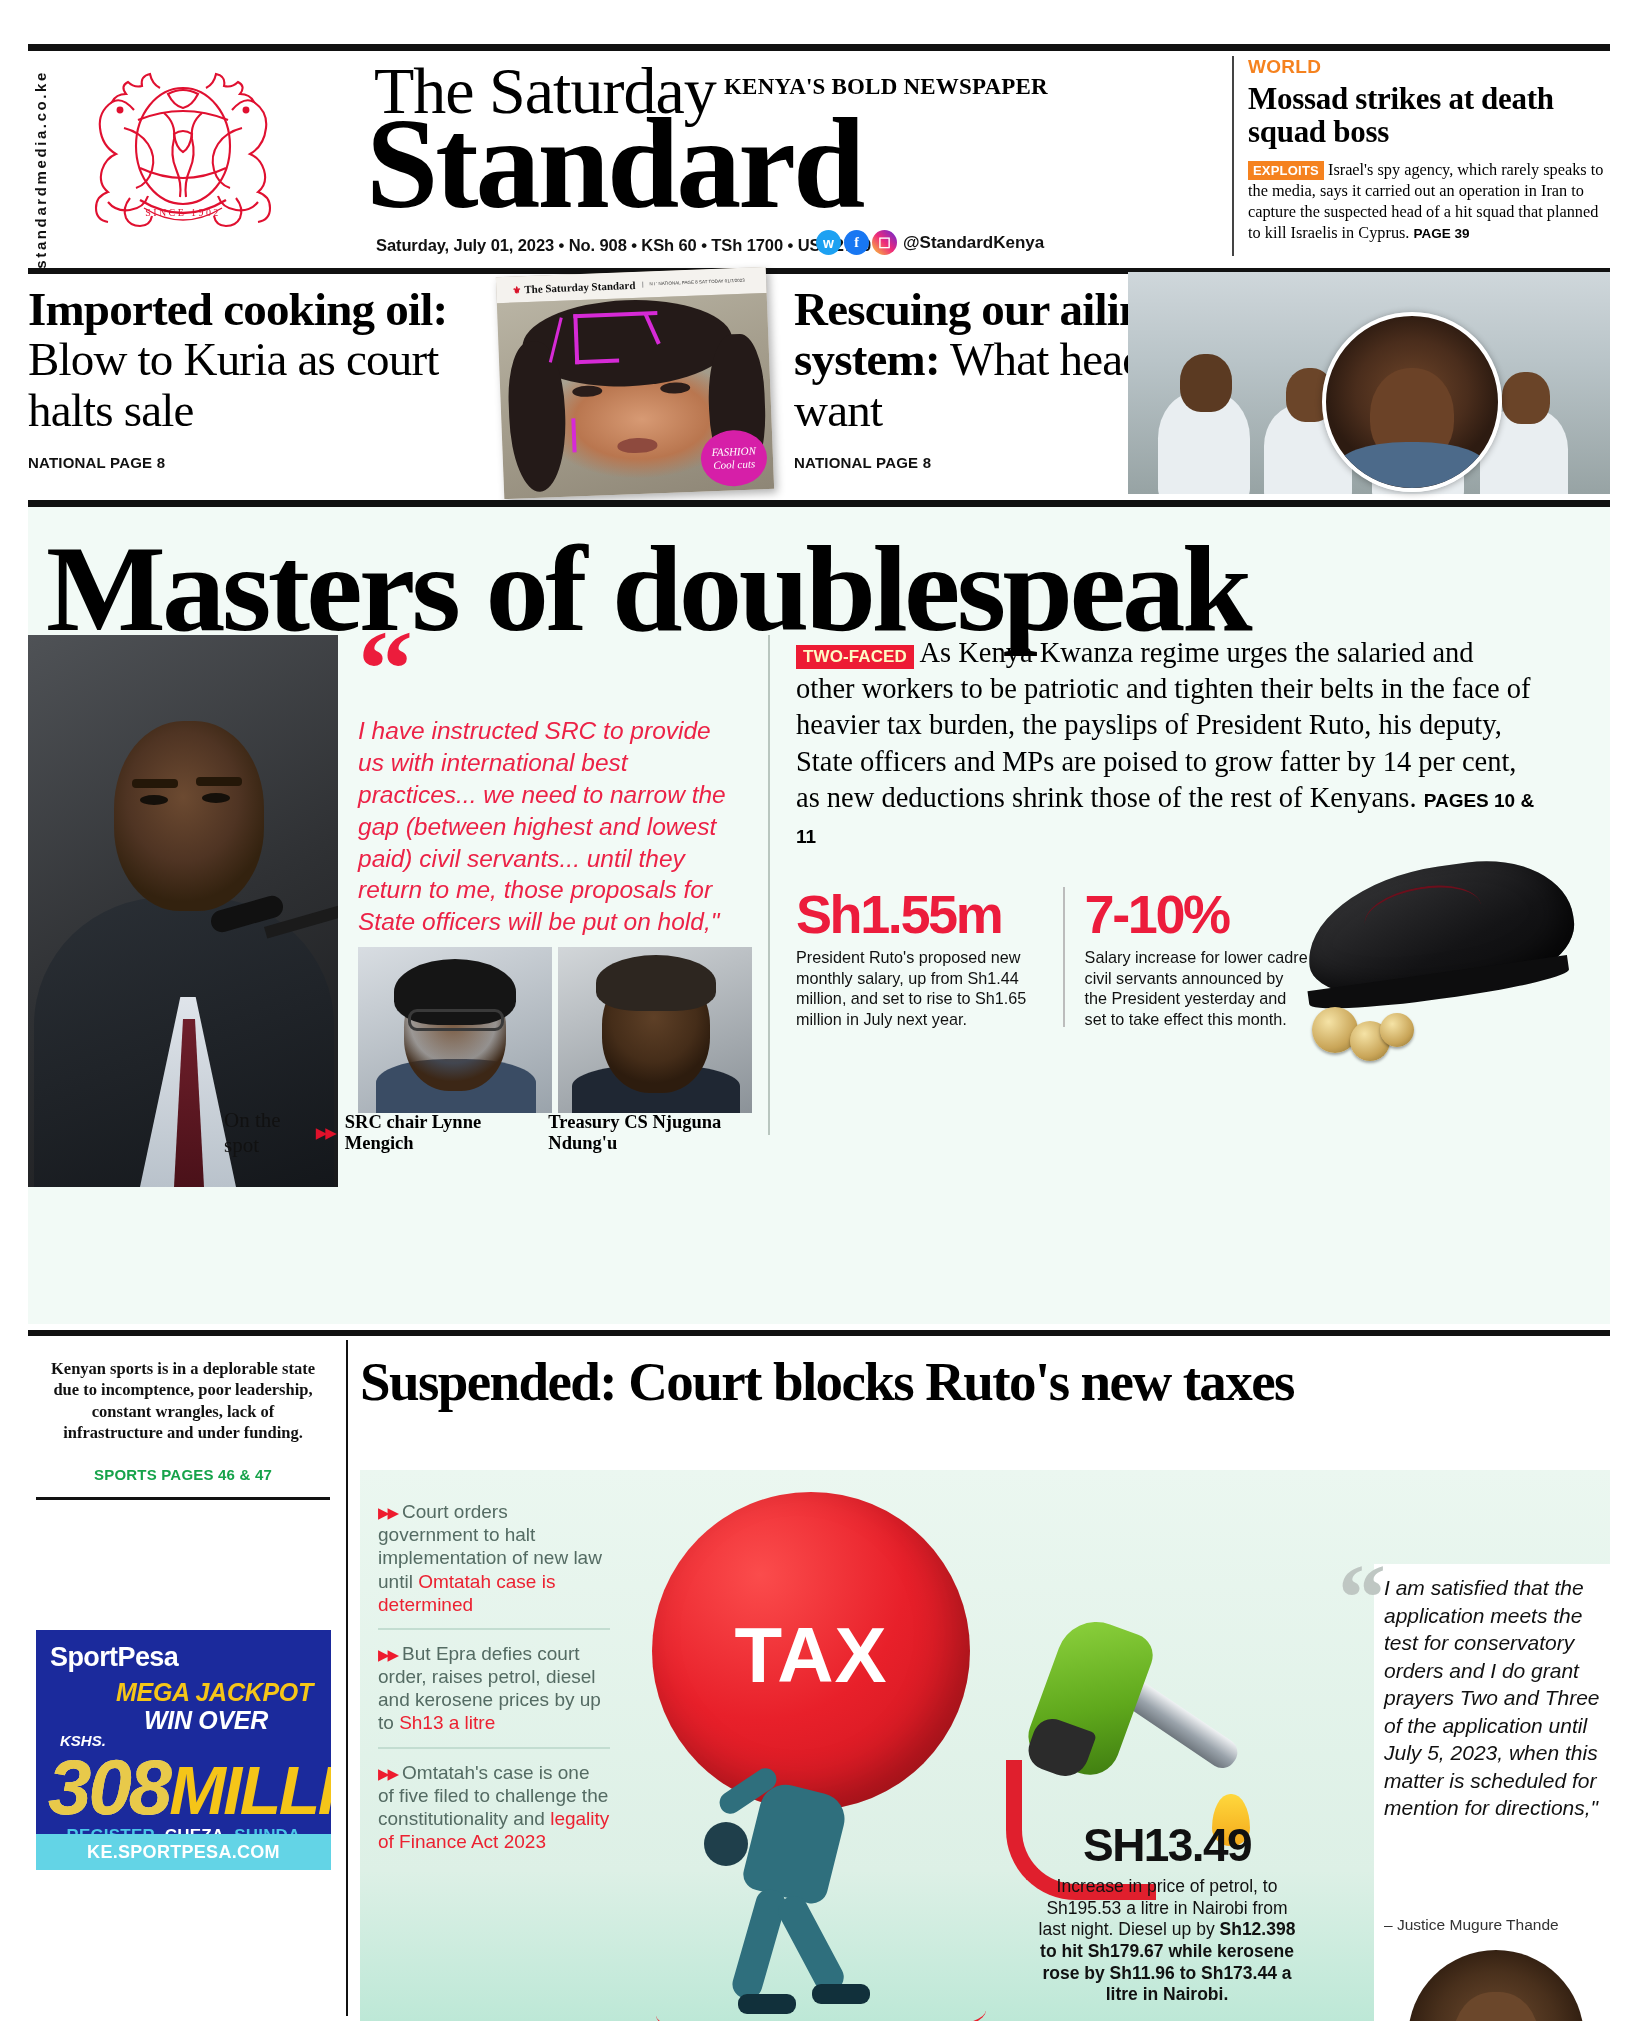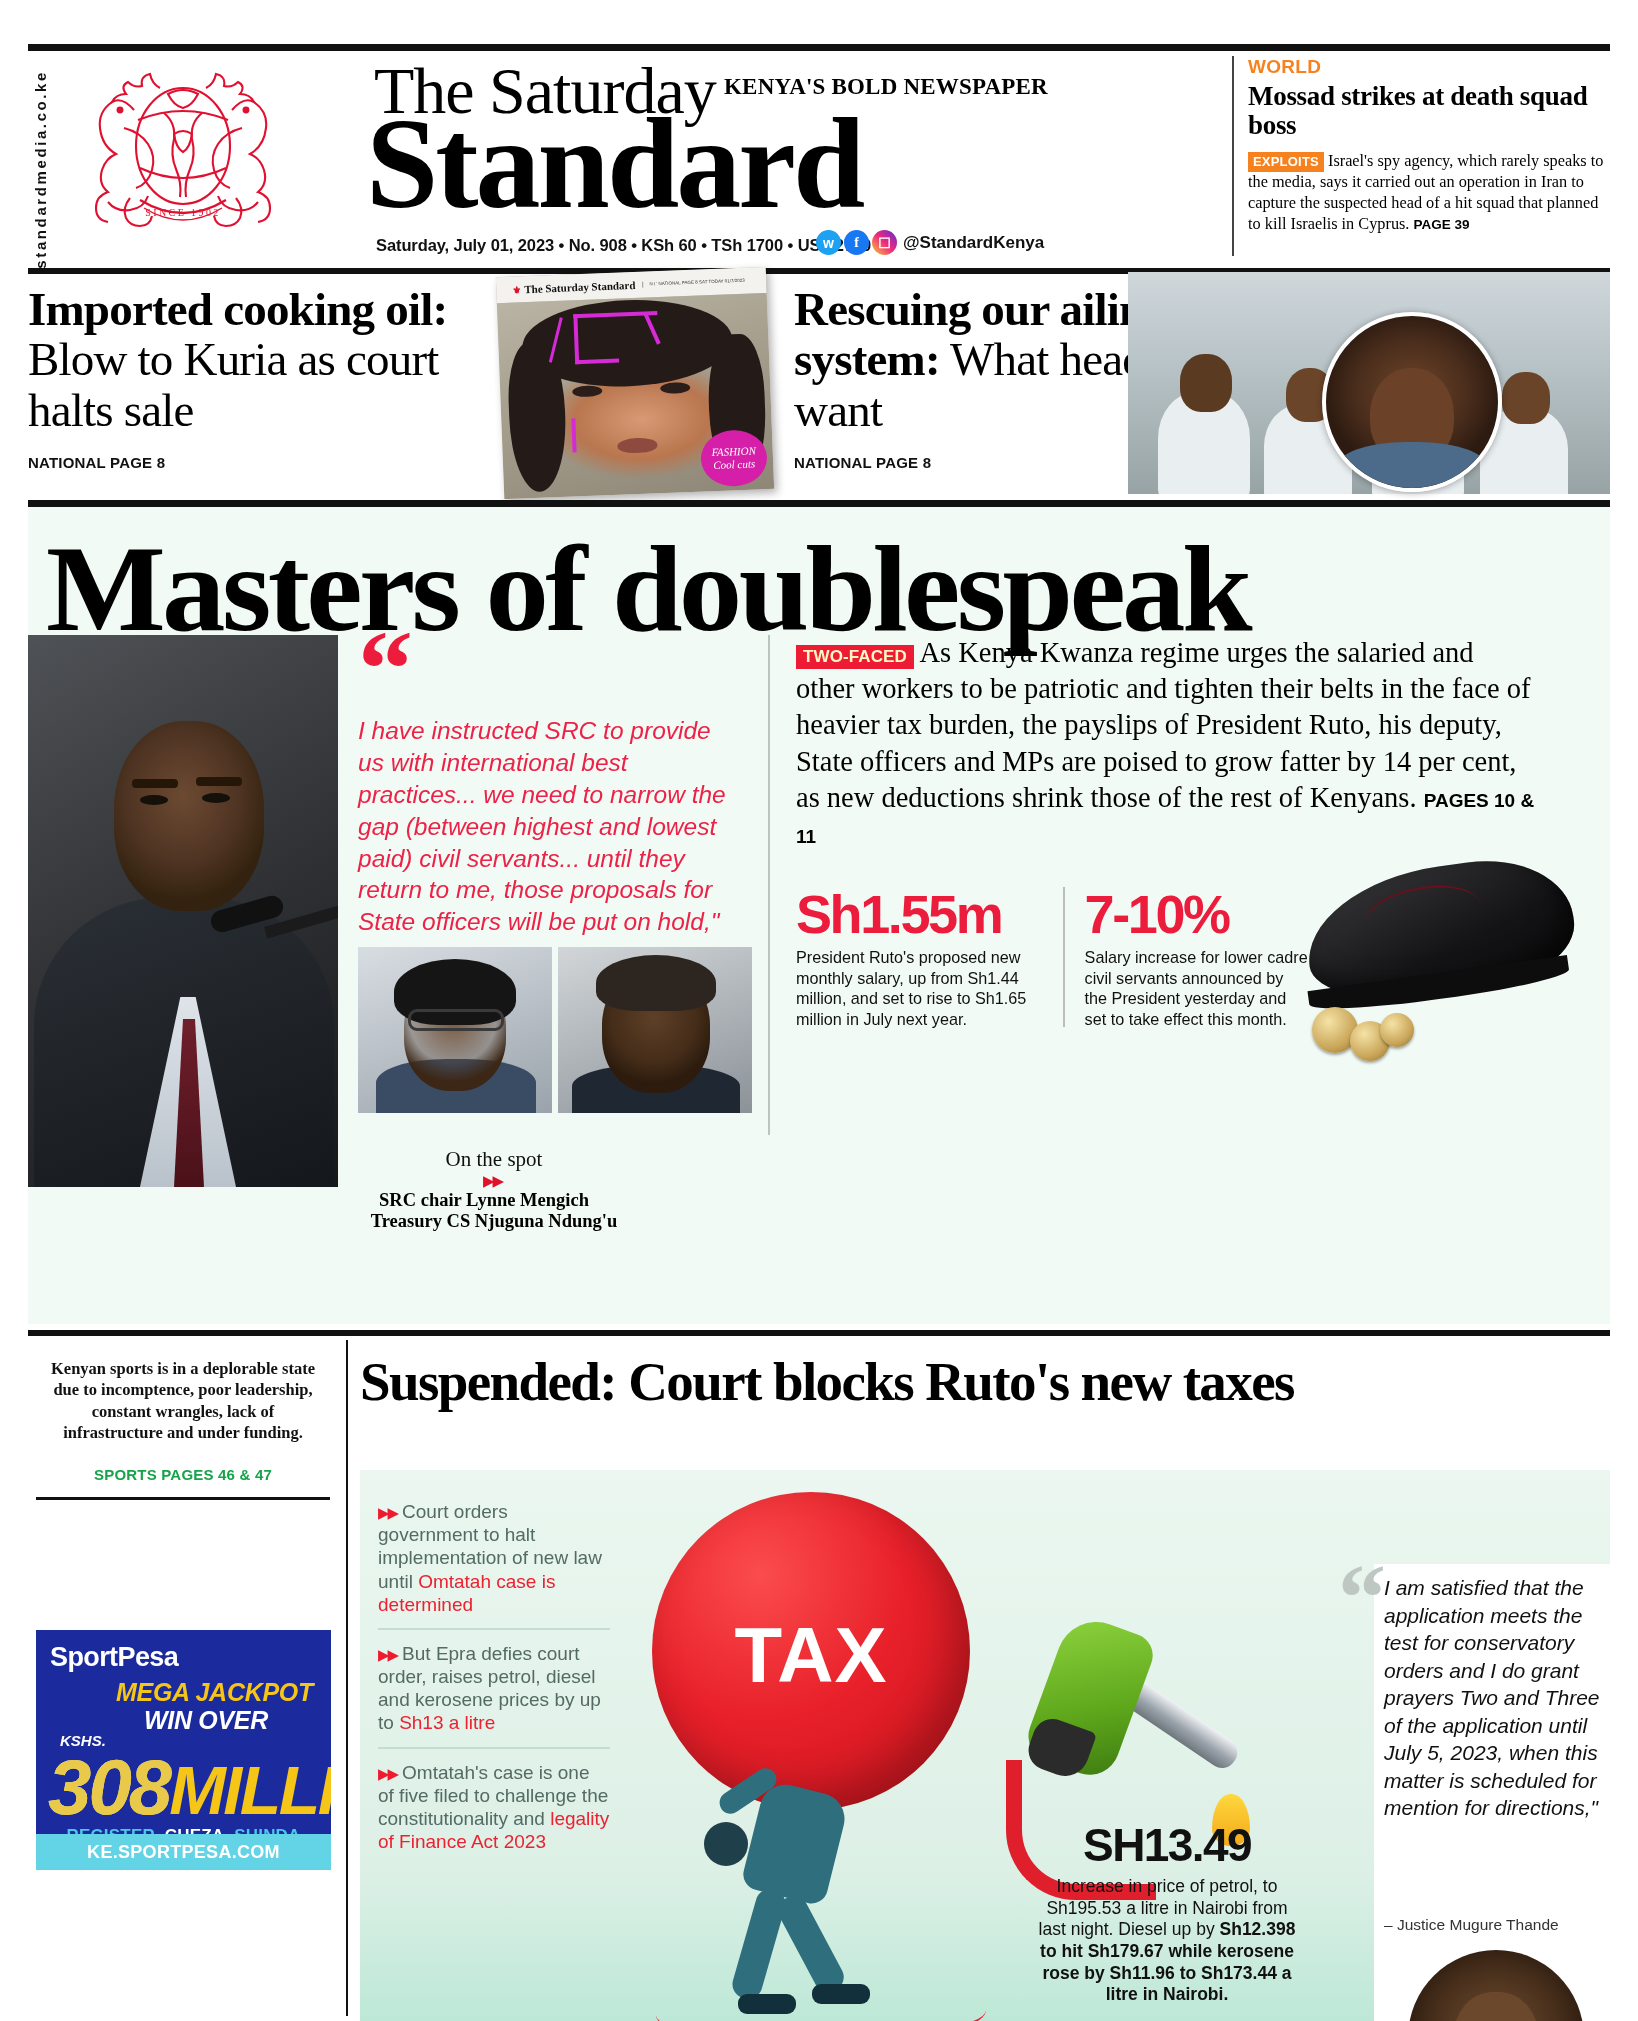--- a/index.html
+++ b/index.html
@@ -50,21 +50,21 @@
   #social { position: absolute; left: 488px; top: 178px; display: flex; align-items: center; gap: 3px; }
   .soc { width: 25px; height: 25px; border-radius: 50%; display: flex; align-items: center; justify-content: center; color: #fff; font-size: 14px; font-weight: 700; }
   .soc.tw { background: #1da1f2; }
   .soc.fb { background: #1877f2; font-family: "Liberation Serif", serif; }
   .soc.ig { background: linear-gradient(45deg,#f9ce34,#ee2a7b,#6228d7); }
   #handle { font-size: 17px; font-weight: 700; margin-left: 3px; color: #111; }
 
   
   #world-box { position: absolute; left: 1232px; top: 56px; width: 378px; height: 200px; padding-left: 14px; border-left: 2px solid #444; }
   #world-kicker { color: #f5821f; font-weight: 800; font-size: 19px; letter-spacing: 0.3px; }
-  #world-head { font-family: "Liberation Serif", serif; font-weight: 700; font-size: 27px; line-height: 1.08; margin-top: 4px; color: #000; letter-spacing: -0.3px; }
+  #world-head { font-family: "Liberation Serif", serif; font-weight: 700; font-size: 31px; line-height: 1.08; margin-top: 4px; color: #000; letter-spacing: -0.3px; }
   #world-body { font-family: "Liberation Serif", serif; font-size: 16.3px; line-height: 1.28; margin-top: 11px; color: #000; }
   .badge-orange { background: #f5821f; color: #fff; font-family: "Liberation Sans", sans-serif; font-weight: 800; font-size: 13px; padding: 2px 5px 2.5px; letter-spacing: 0.2px; }
   .pgref { font-family: "Liberation Sans", sans-serif; font-weight: 800; font-size: 13.5px; }
 
   
   #teaser-rule { position: absolute; left: 28px; top: 268px; width: 1582px; height: 6px; background: #111; }
   #teasers { position: absolute; left: 28px; top: 276px; width: 1582px; height: 216px; }
 
   #teaser1-head { position: absolute; left: 0px; top: 8px; width: 470px;
     font-family: "Liberation Serif", serif; font-size: 47px; line-height: 1.07; letter-spacing: -0.8px; color: #000; }
@@ -140,21 +140,21 @@
   .t1-hair { position: absolute; left: 36px; top: 12px; width: 122px; height: 66px; background: #151515; border-radius: 50% 50% 36% 36%; }
   .t1-glass { position: absolute; left: 50px; top: 62px; width: 96px; height: 22px; border: 3px solid #3a3a3a; border-radius: 9px; }
   .t1-top { position: absolute; left: 18px; bottom: 0; width: 160px; height: 54px; background: #3a4c64; border-radius: 44% 44% 0 0; }
 
   #thumb2 { position: absolute; left: 530px; top: 440px; width: 194px; height: 166px; overflow: hidden;
     background: linear-gradient(160deg,#d2d6d9,#8b9298); }
   .t2-face { position: absolute; left: 44px; top: 20px; width: 108px; height: 126px; border-radius: 46% 46% 44% 44%; background: radial-gradient(ellipse 58% 52% at 48% 40%, #5e4027 0%, #452d19 68%, #2d1c0e 100%); }
   .t2-hair { position: absolute; left: 38px; top: 8px; width: 120px; height: 56px; background: #2d2620; border-radius: 50% 50% 34% 34%; }
   .t2-top { position: absolute; left: 14px; bottom: 0; width: 168px; height: 48px; background: #1f2733; border-radius: 44% 44% 0 0; }
 
-  #caption-row { position: absolute; left: 196px; top: 640px; width: 540px; height: 28px; display: flex; align-items: center; flex-direction: column; }
+  #caption-row { position: absolute; left: 196px; top: 612px; width: 540px; height: 28px; display: flex; align-items: center; }
   #onthespot { font-family: "Liberation Serif", serif; font-size: 21px; color: #111; }
   .cap-arrows { color: #e0112b; font-size: 15px; margin: 0 10px 0 7px; letter-spacing: -2px; }
   .cap-name { font-family: "Liberation Serif", serif; font-weight: 700; font-size: 18.5px; color: #000; }
   #cap1 { margin-right: 20px; }
 
   #lead-divider { position: absolute; left: 740px; top: 128px; width: 2px; height: 500px; background: #b9c6bf; }
 
   #intro-block { position: absolute; left: 768px; top: 128px; width: 740px; }
   #intro-text { font-family: "Liberation Serif", serif; font-size: 28.5px; line-height: 1.27; color: #000; }
   .badge-red { background: #ed1b34; color: #fef9c3; font-family: "Liberation Sans", sans-serif; font-weight: 800; font-size: 17px; padding: 2px 7px 3px; letter-spacing: .1px; }

